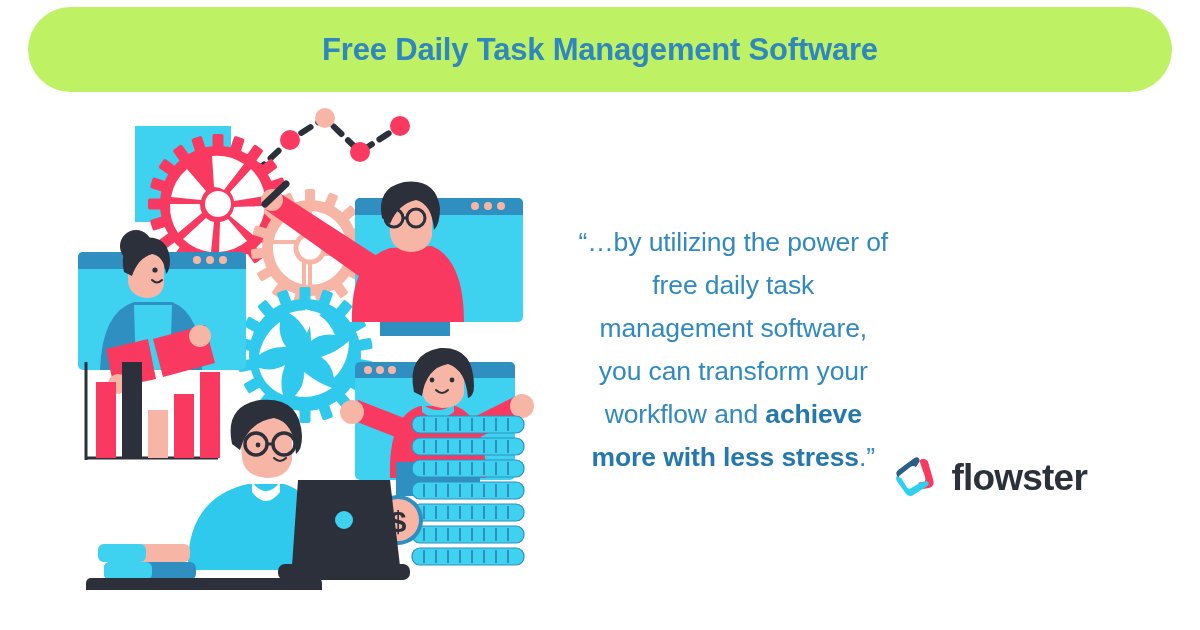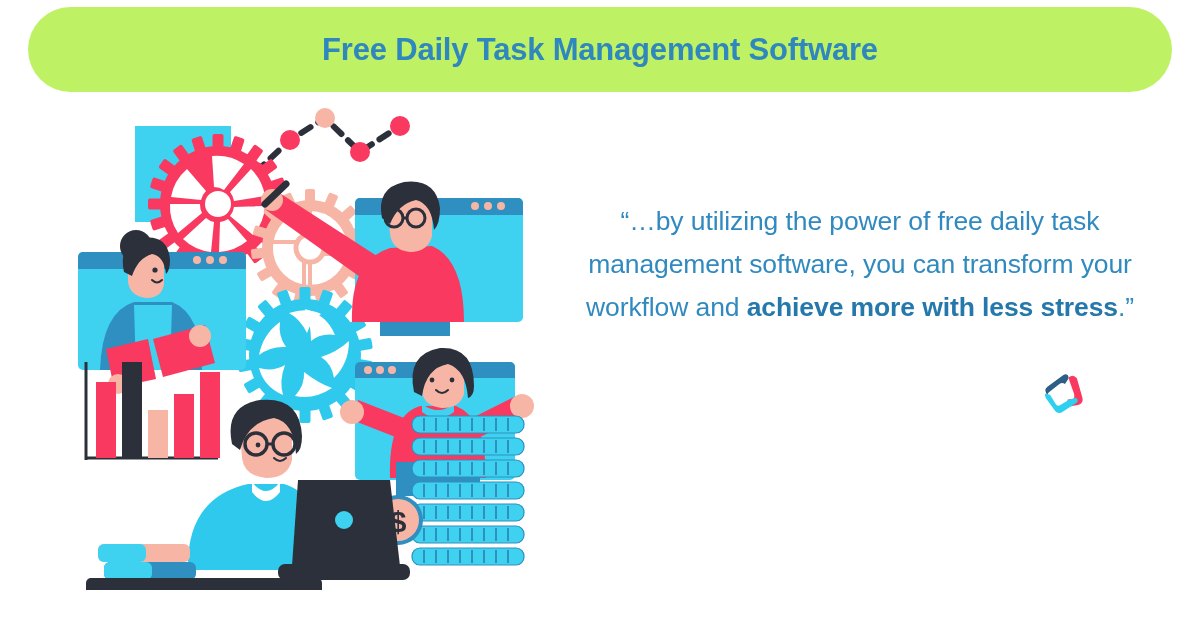--- a/index.html
+++ b/index.html
@@ -55,21 +55,21 @@
   .illustration svg { display: block; width: 100%; height: 100%; }
 
   
   .right-col {
     position: absolute;
     left: 575px;
     top: 200px;
     width: 570px;
     height: 300px;
     display: flex;
-    flex-direction: column;
+    flex-direction: row;
     align-items: center;
   }
 
   .quote {
     width: 100%;
     text-align: center;
     font-family: "Liberation Sans", sans-serif;
     font-size: 26.5px;
     line-height: 43px;
     color: #3089bf;
@@ -463,17 +463,18 @@
           <path d="M 12 46 Q 6 40 14 34 L 48 9 Q 58 4 60 14 L 53 26 Q 47 21 41 26 L 19 42 Z" fill="#2b5f86"></path>
 
           <path d="M 60 14 Q 70 6 78 16 L 90 58 Q 93 70 82 70 L 70 62 Q 74 56 72 50 L 62 22 Z" fill="#f9395f"></path>
           <path d="M 86 62 Q 92 72 80 74 L 56 78 L 58 62 L 78 60 Z" fill="#f9395f"></path>
 
           <path d="M 14 50 Q 6 46 10 58 L 30 86 Q 38 96 48 88 L 76 70 Q 84 64 76 58 L 62 62 L 42 74 Q 36 78 32 72 L 20 52 Z" fill="#2ed0ef"></path>
 
           <path d="M 48 34 L 62 46 L 48 58 Z" fill="#ffffff"></path>
         </svg>
       </span>
+      <span class="logo-word">flowster</span>
     </div>
 
   </div>
 
 </div>
 
 </body></html>

